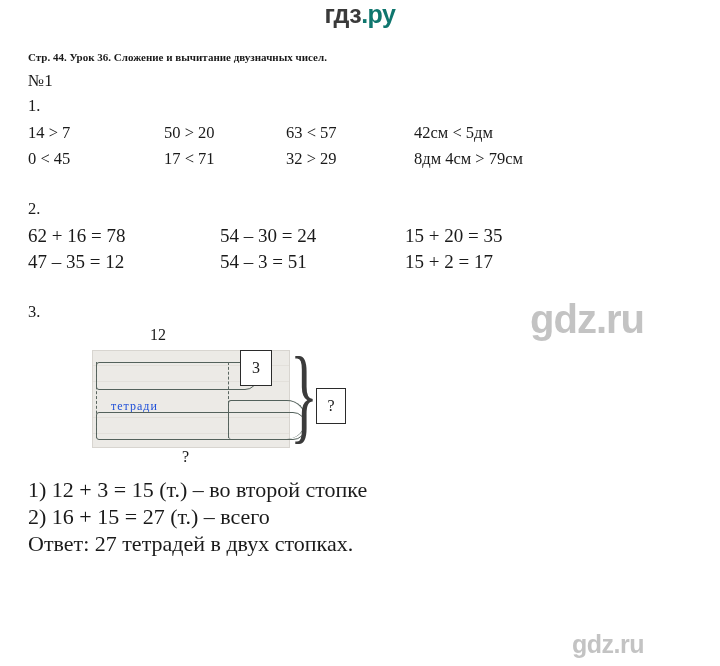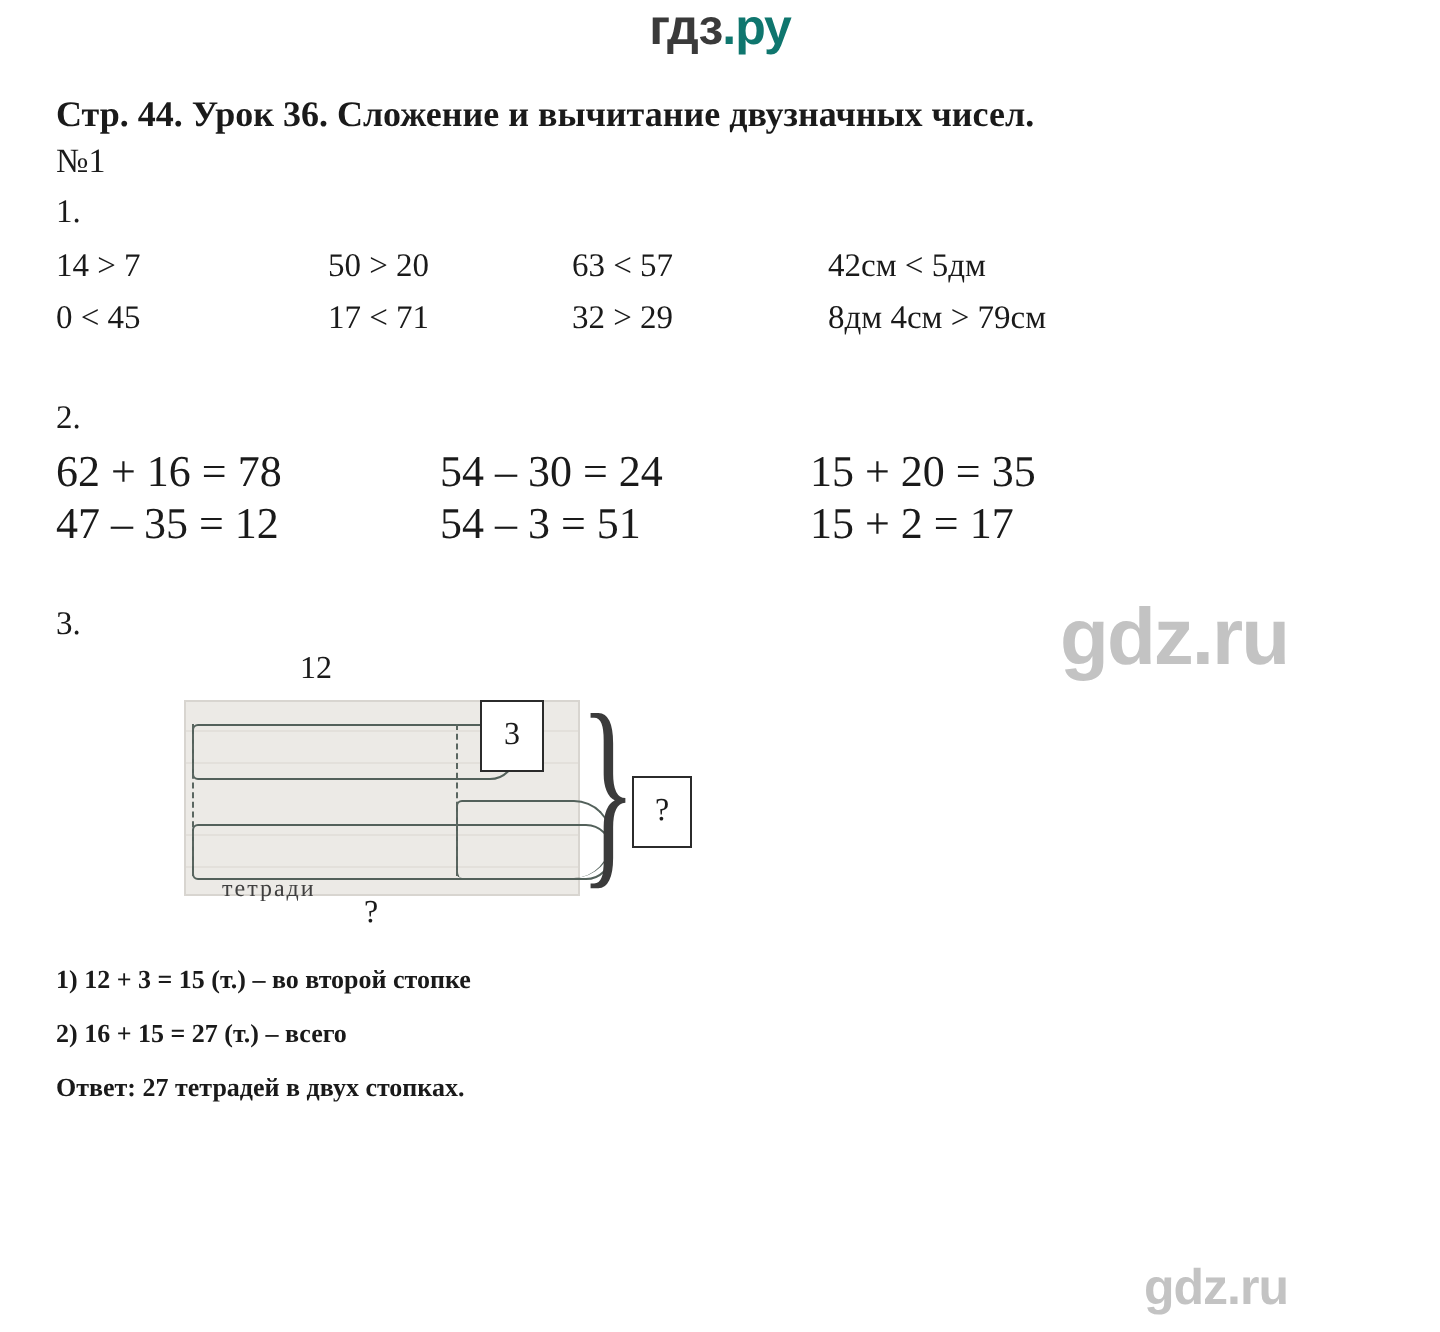--- a/index.html
+++ b/index.html
@@ -33,21 +33,21 @@
 
   
   .page {
     position: absolute;
     top: 46px;
     left: 28px;
     width: 664px;
   }
 
   .heading {
-    font-size: 18px;
+    font-size: 11px;
     font-weight: bold;
     margin: 0 0 2px 0;
     line-height: 22px;
   }
   .task-no {
     font-size: 17px;
     line-height: 22px;
     margin: 0 0 3px 0;
   }
   .item-num {
@@ -64,21 +64,21 @@
     white-space: pre;
   }
   .cmp-c1 { width: 136px; }
   .cmp-c2 { width: 122px; }
   .cmp-c3 { width: 128px; }
   .cmp-c4 { width: 200px; }
 
   
   .eq-row {
     display: flex;
-    font-size: 22px;
+    font-size: 19px;
     line-height: 26px;
     white-space: pre;
   }
   .eq-c1 { width: 192px; }
   .eq-c2 { width: 185px; }
   .eq-c3 { width: 180px; }
 
   .spacer-lg { height: 26px; }
 
   
@@ -119,23 +119,22 @@
     width: 196px;
     height: 96px;
     background: #eceae6;
     border: 1px solid #d8d5d0;
   }
   .diag-img .ghost-text {
     position: absolute;
     left: 18px;
     top: 48px;
     font-size: 12px;
-    color: #404040;
+    color: #1d4ed8;
     letter-spacing: 1px;
-    margin-top: 38px;
   }
   .diag-img .ghost-line {
     position: absolute;
     left: 0; right: 0;
     height: 1px;
     background: #e3e0db;
   }
 
   .bar {
     position: absolute;
@@ -222,24 +221,23 @@
     height: 106px;
     font-size: 106px;
     line-height: 106px;
     color: #3b3b3b;
     font-family: "Liberation Serif", serif;
     transform: scaleX(0.55);
     transform-origin: left center;
   }
 
   .answer-line {
-    font-size: 13px;
+    font-size: 22px;
     line-height: 27px;
     margin: 0;
-    font-weight: bold;
   }
 </style>
 </head>
 <body>
 
 <div class="top-logo">
   <span>гдз</span><span class="accent">.ру</span>
 </div>
 
 <div class="page">

